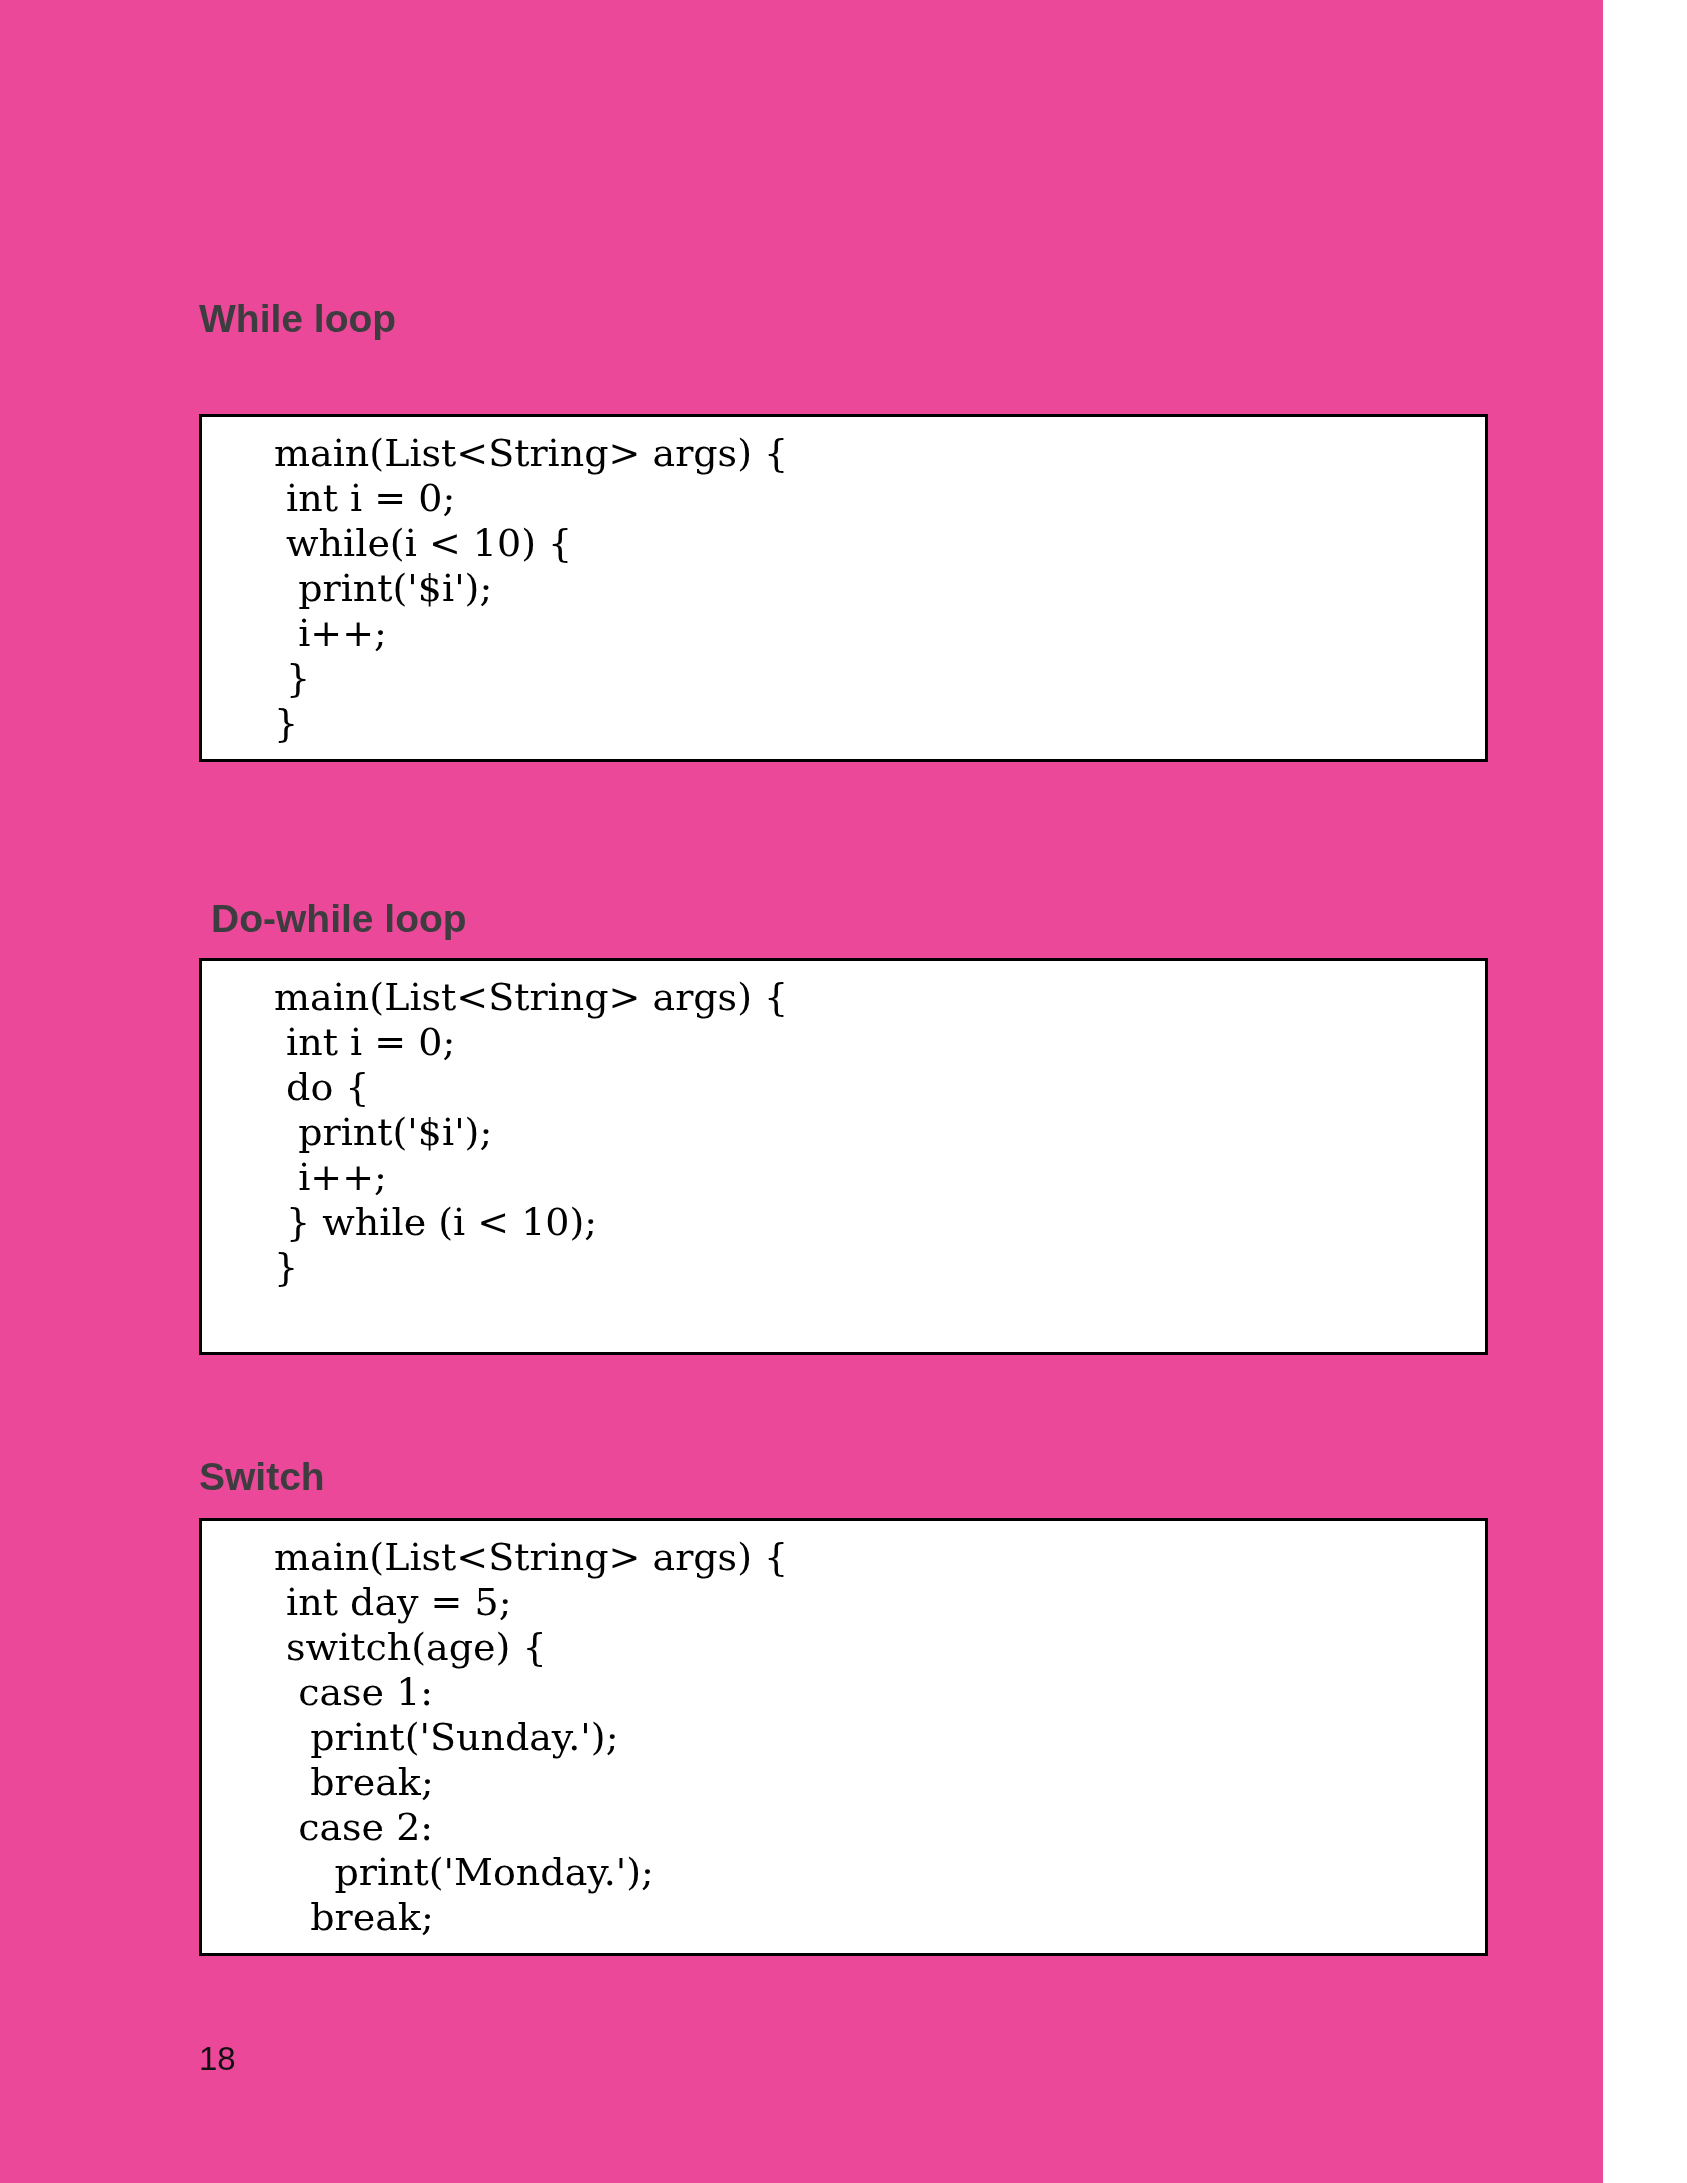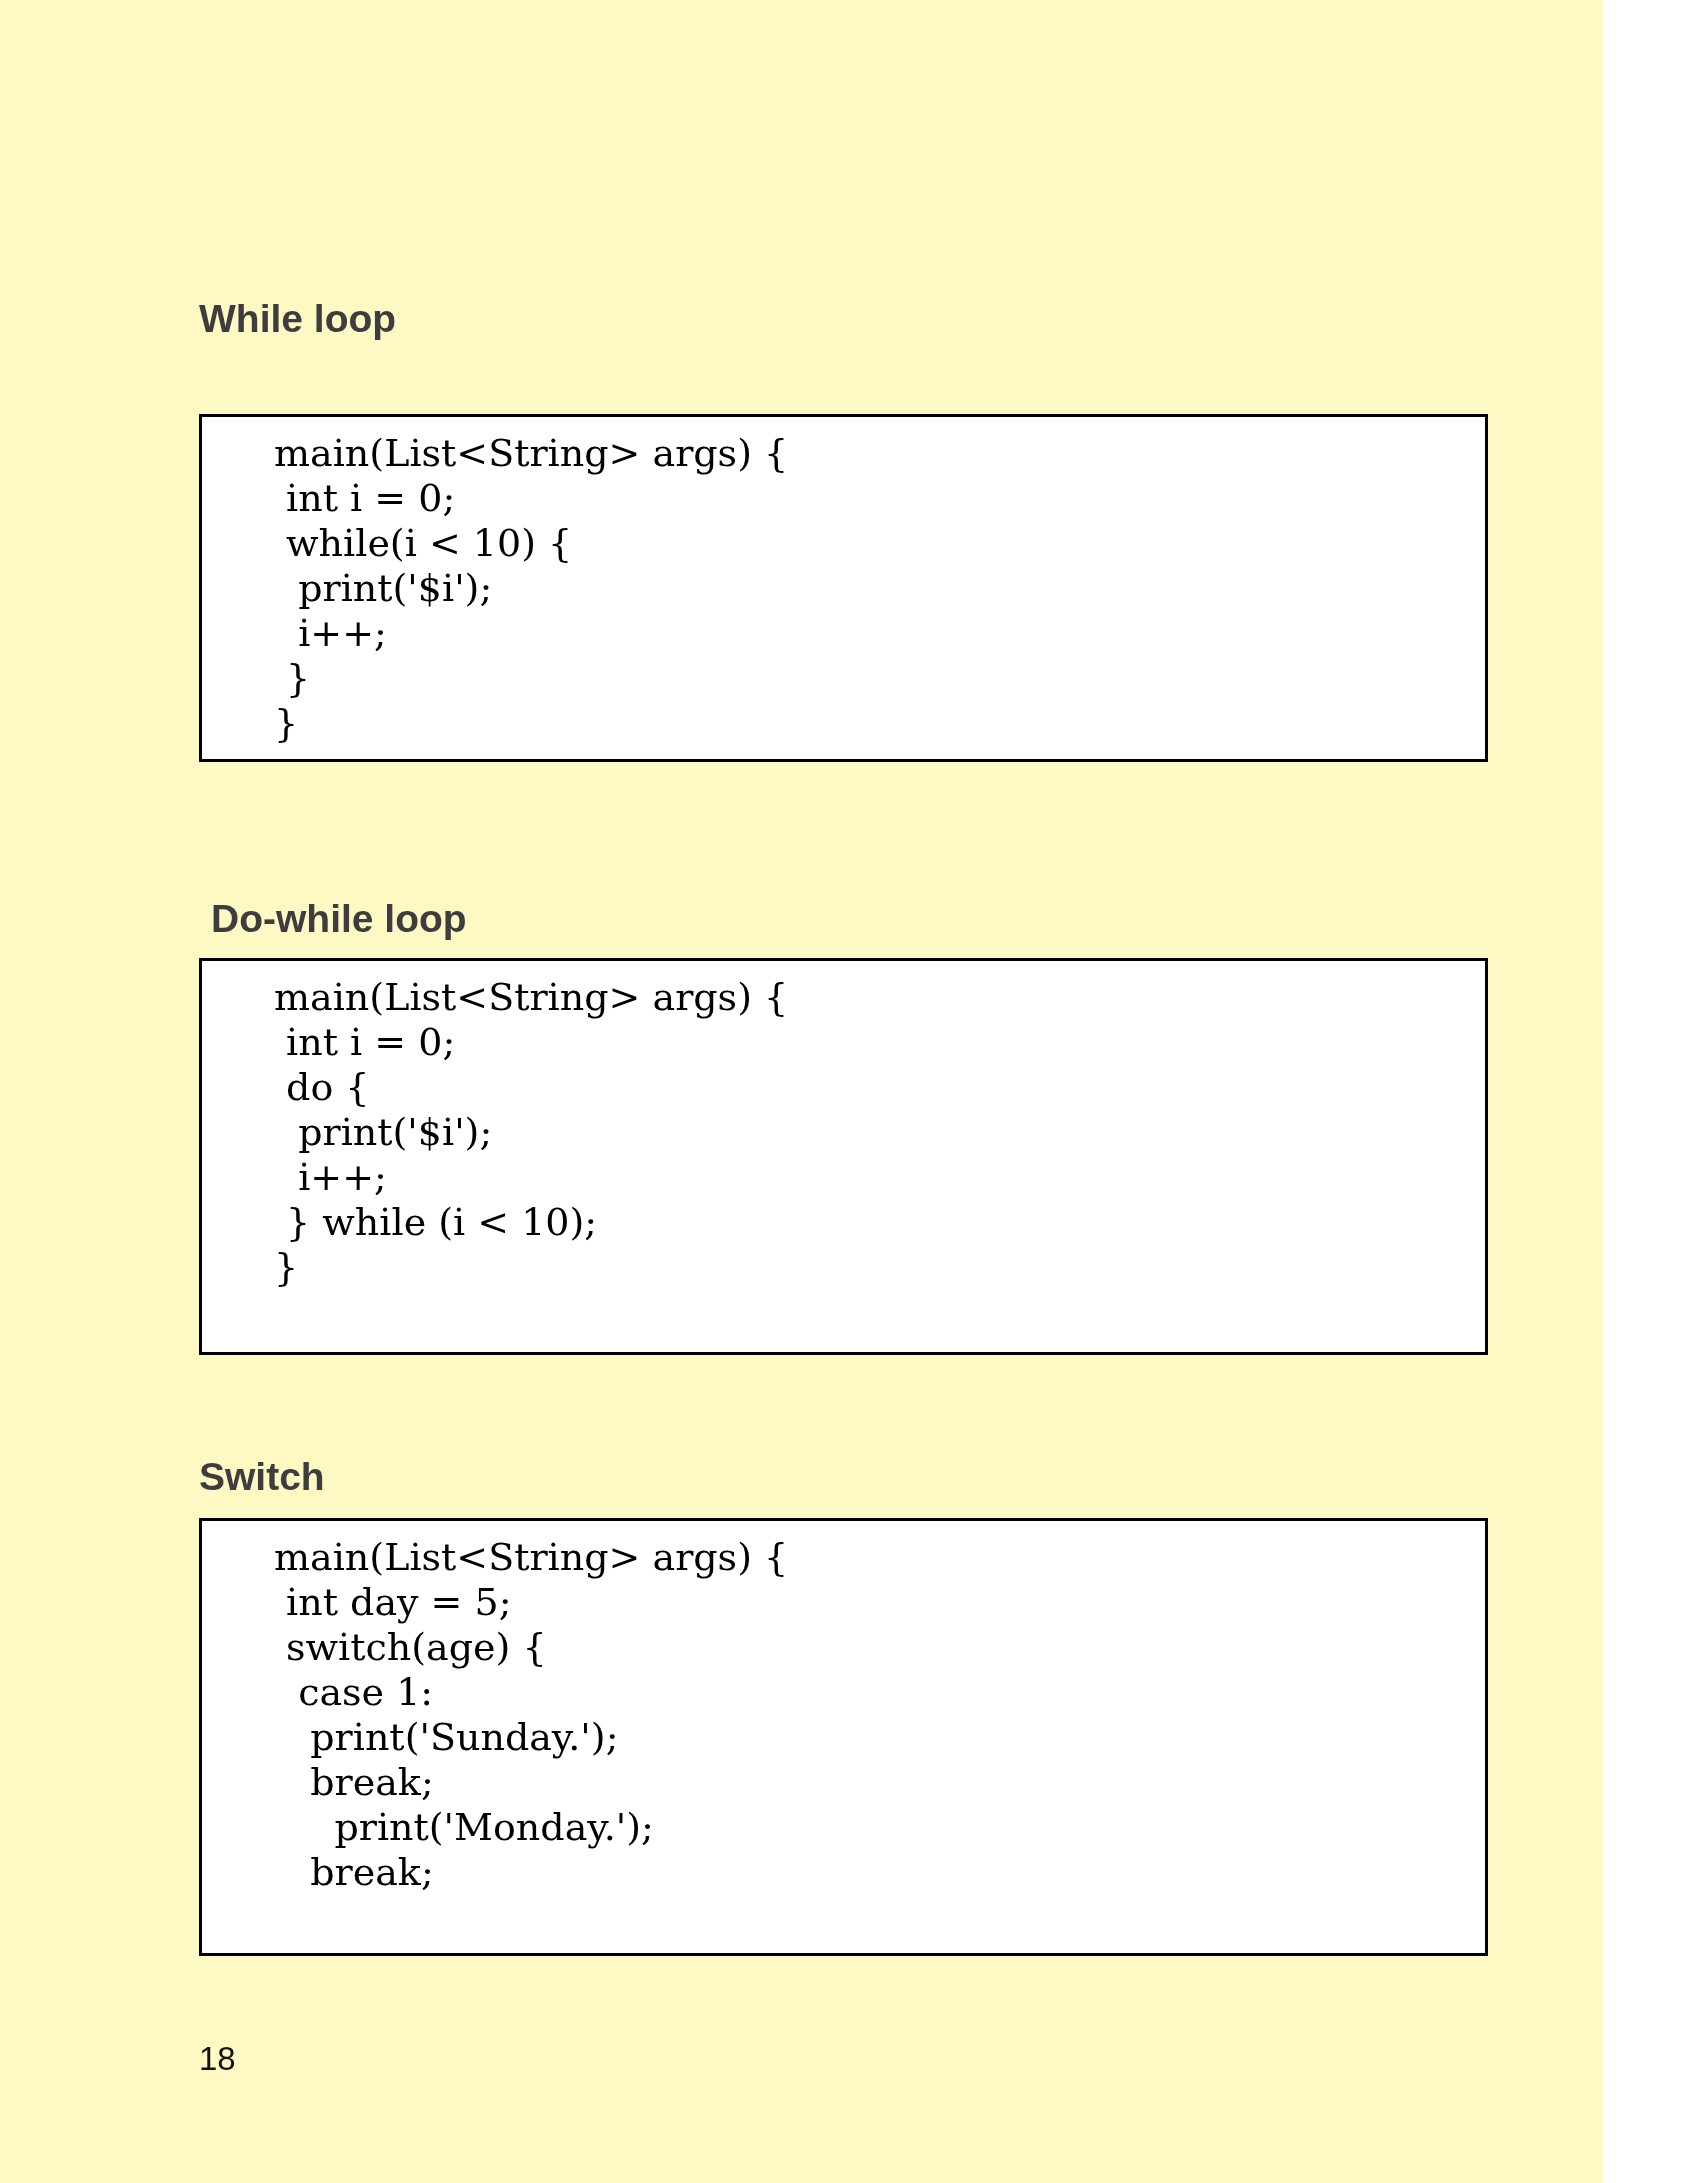--- a/index.html
+++ b/index.html
@@ -1,20 +1,20 @@
 <!DOCTYPE html>
 <html style="font-size:13px"><head>
 <meta charset="utf-8">
 <style>
   html, body { margin: 0; padding: 0; background: #ffffff; }
   .page {
     position: relative;
     width: 1603px;
     height: 2183px;
-    background: #fef9c3;
+    background: #ec4899;
     overflow: hidden;
     font-family: "Liberation Sans", sans-serif;
   }
   .heading {
     position: absolute;
     left: 199px;
     font-family: "Liberation Sans", sans-serif;
     font-weight: 700;
     font-size: 39px;
     line-height: 1;
@@ -90,20 +90,21 @@
   <div class="heading" id="h-switch">Switch</div>
 
   <div class="code-box" id="box-switch">
     <div class="code">
       <div class="code-line">main(List&lt;String&gt; args) {</div>
       <div class="code-line"> int day = 5;</div>
       <div class="code-line"> switch(age) {</div>
       <div class="code-line">  case 1:</div>
       <div class="code-line">   print('Sunday.');</div>
       <div class="code-line">   break;</div>
+      <div class="code-line">  case 2:</div>
       <div class="code-line">     print('Monday.');</div>
       <div class="code-line">   break;</div>
     </div>
   </div>
 
   <div class="page-number">18</div>
 
 </div>
 
 

